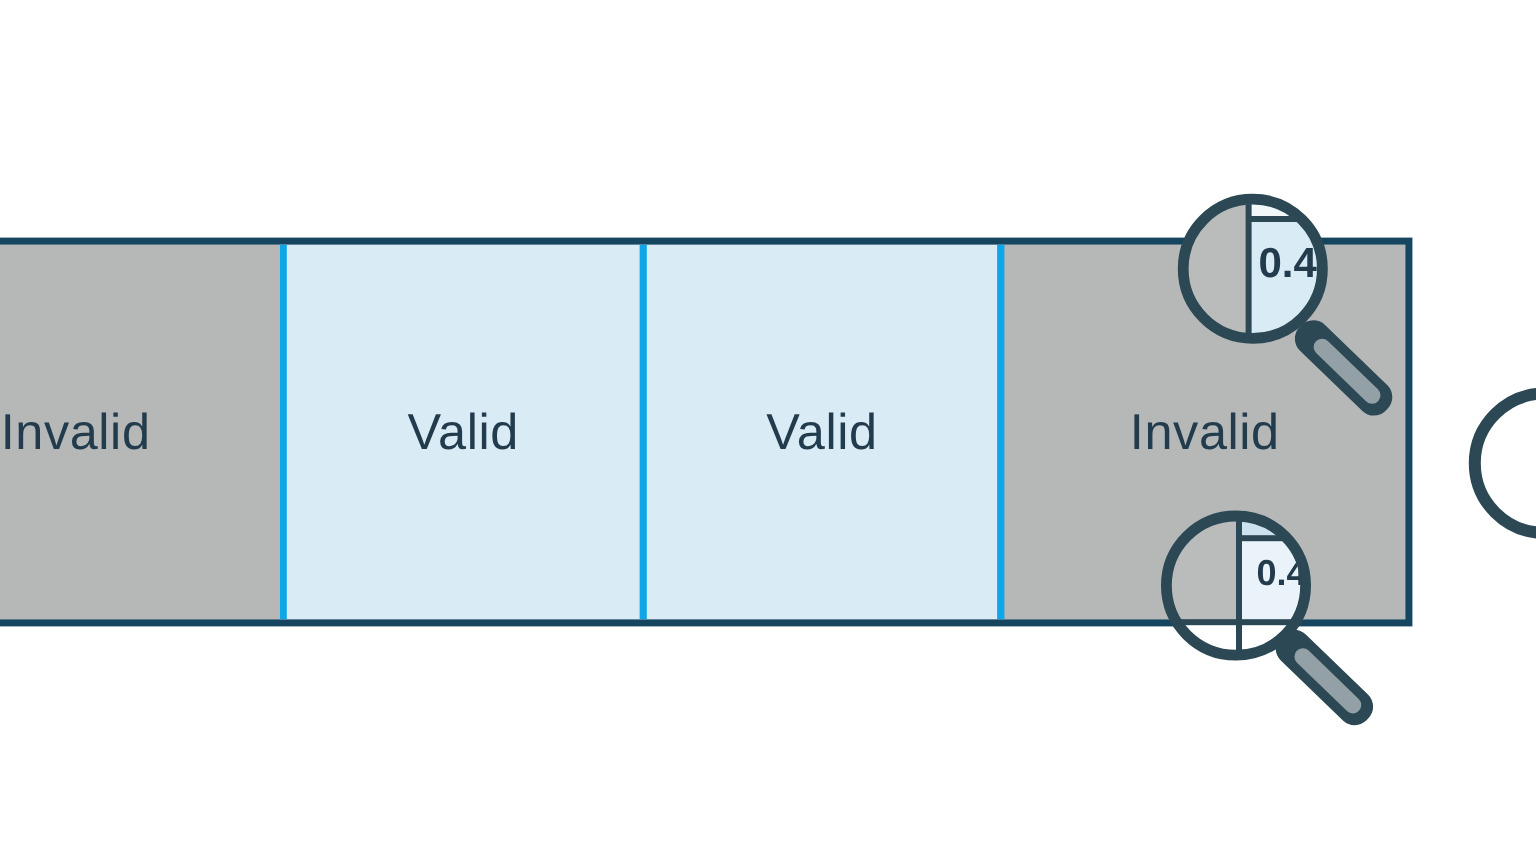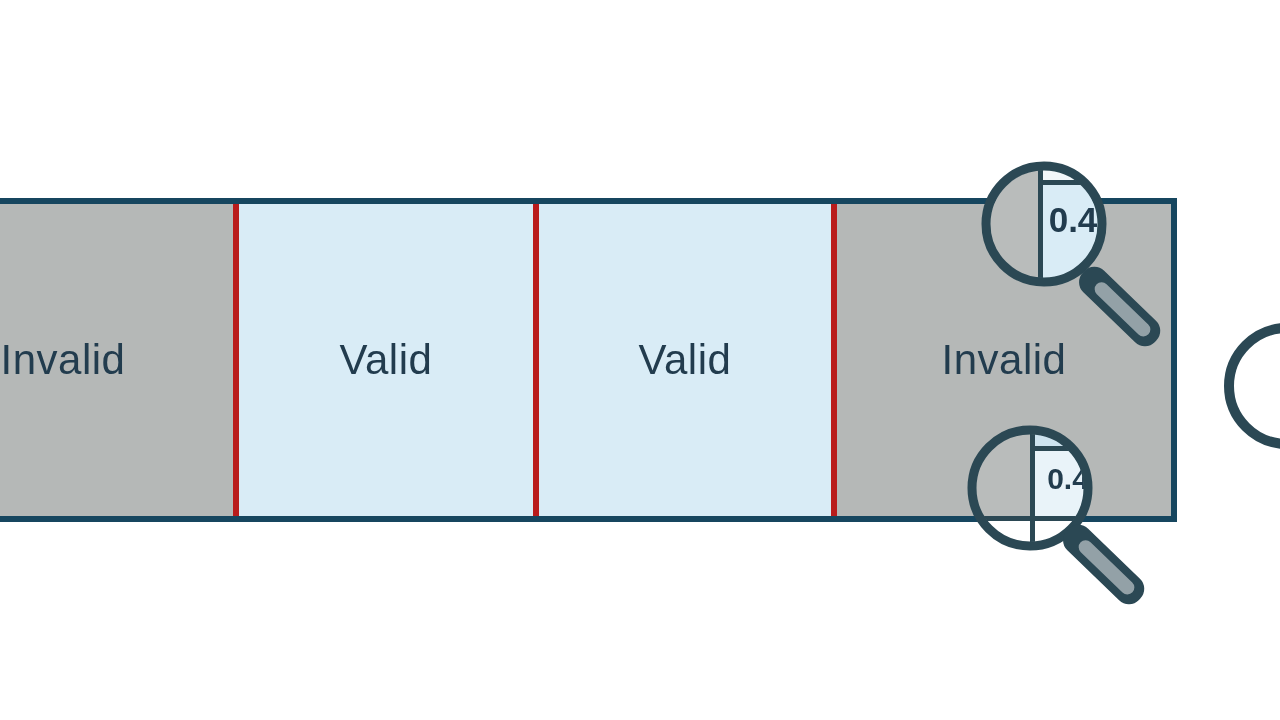--- a/index.html
+++ b/index.html
@@ -9,21 +9,21 @@
   }
   
   .strip{
     position:absolute;left:-113px;top:198px;width:1290px;height:324px;
     box-sizing:border-box;border:6px solid #16465f;display:flex;
   }
   .cell{
     box-sizing:border-box;height:100%;display:flex;
     align-items:center;justify-content:center;
   }
-  .cell + .cell{border-left:6px solid #b91c1c;}
+  .cell + .cell{border-left:6px solid #0ea5e9;}
   .cell.invalid{background:#b5b8b7;}
   .cell.valid{background:#d9ecf6;}
   .cell-label{
     font-size:42px;color:#223c4e;letter-spacing:0.5px;line-height:1;
   }
   .c1{width:340px;}
   .c2{width:300px;}
   .c3{width:298px;}
   .c4{width:340px;}
   

